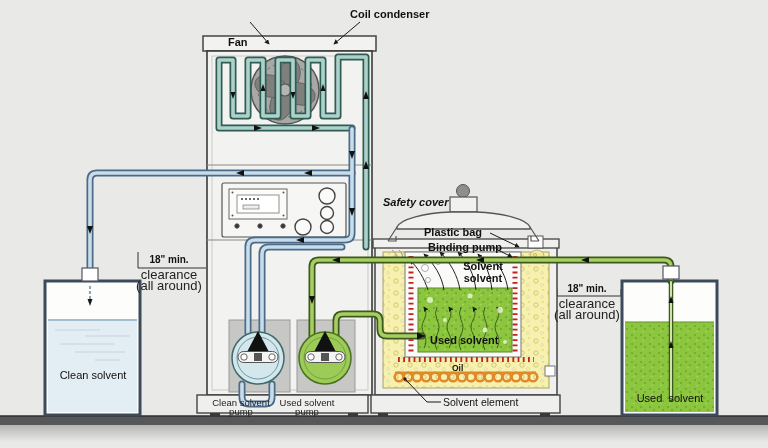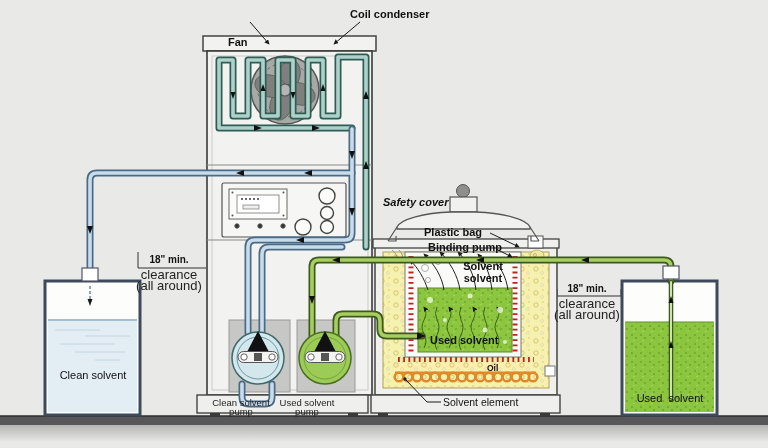--- a/index.html
+++ b/index.html
@@ -321,21 +321,21 @@
 </svg>
 
 <div class="lbl b" style="left:228px;top:9px;margin-top:28px;">Fan</div>
 <div class="lbl b" style="left:350px;top:9px;">Coil condenser</div>
 <div class="lbl b" style="left:383px;top:197px;font-style:italic;">Safety cover</div>
 <div class="lbl b" style="left:424px;top:227px;">Plastic bag</div>
 <div class="lbl b" style="left:428px;top:242px;">Binding pump</div>
 <div class="lbl b c" style="left:452px;top:261px;width:62px;">Solvent</div>
 <div class="lbl b c" style="left:452px;top:273px;width:62px;">solvent</div>
 <div class="lbl b" style="left:430px;top:335px;">Used solvent</div>
-<div class="lbl b xs" style="left:452px;top:364px;margin-left:35px;">Oil</div>
+<div class="lbl b xs" style="left:452px;top:364px;">Oil</div>
 <div class="lbl" style="left:443px;top:397px;font-size:10.5px;">Solvent element</div>
 <div class="lbl c" style="left:49px;top:370px;width:88px;">Clean solvent</div>
 <div class="lbl c" style="left:624px;top:393px;width:92px;">Used  solvent</div>
 
 <div class="lbl dim1 c" style="left:136px;top:255px;width:66px;">18" min.</div>
 <div class="lbl dim2 c" style="left:136px;top:270px;width:66px;">clearance</div>
 <div class="lbl dim2 c" style="left:136px;top:281px;width:66px;">(all around)</div>
 
 <div class="lbl dim1 c" style="left:553px;top:284px;width:68px;">18" min.</div>
 <div class="lbl dim2 c" style="left:553px;top:299px;width:68px;">clearance</div>

